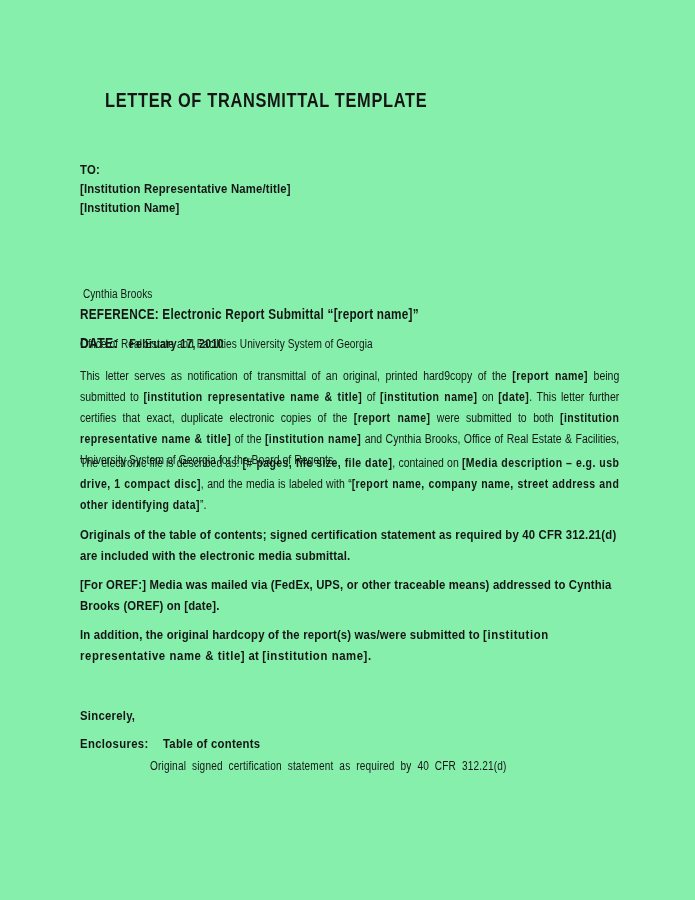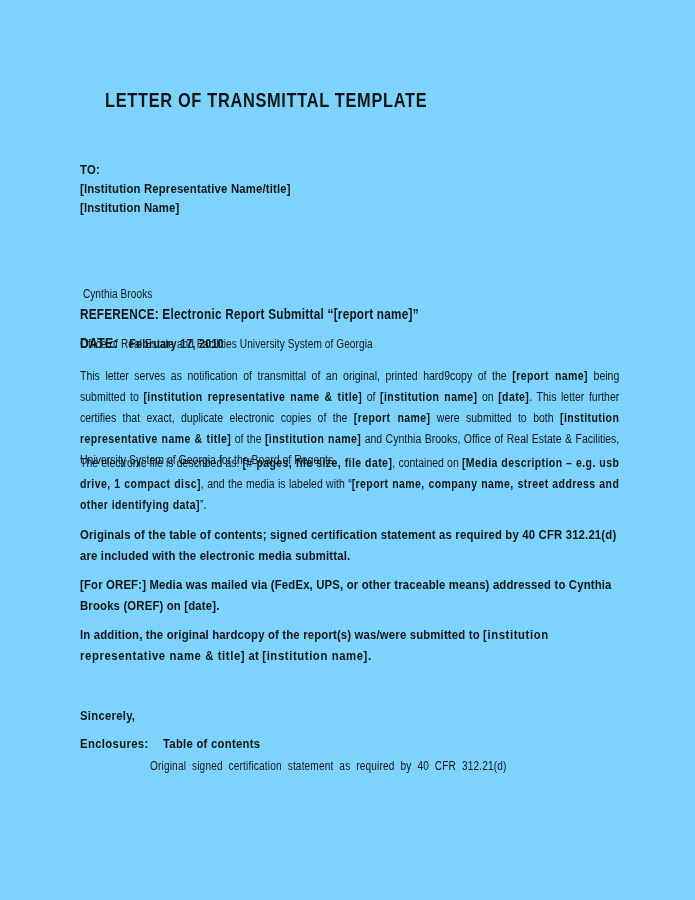--- a/index.html
+++ b/index.html
@@ -1,19 +1,19 @@
 <!DOCTYPE html>
 <html><head>
 <meta charset="utf-8">
 <style>
   html,body{margin:0;padding:0;background:#fff;}
   .page{
     position:relative;
     width:695px;height:900px;
-    background:#7dd3fc;
+    background:#86efac;
     font-family:"Liberation Sans",sans-serif;
     color:#151515;
     overflow:hidden;
   }
   .blk{
     position:absolute;
     transform:scaleX(0.84);
     transform-origin:0 0;
     white-space:normal;
   }

